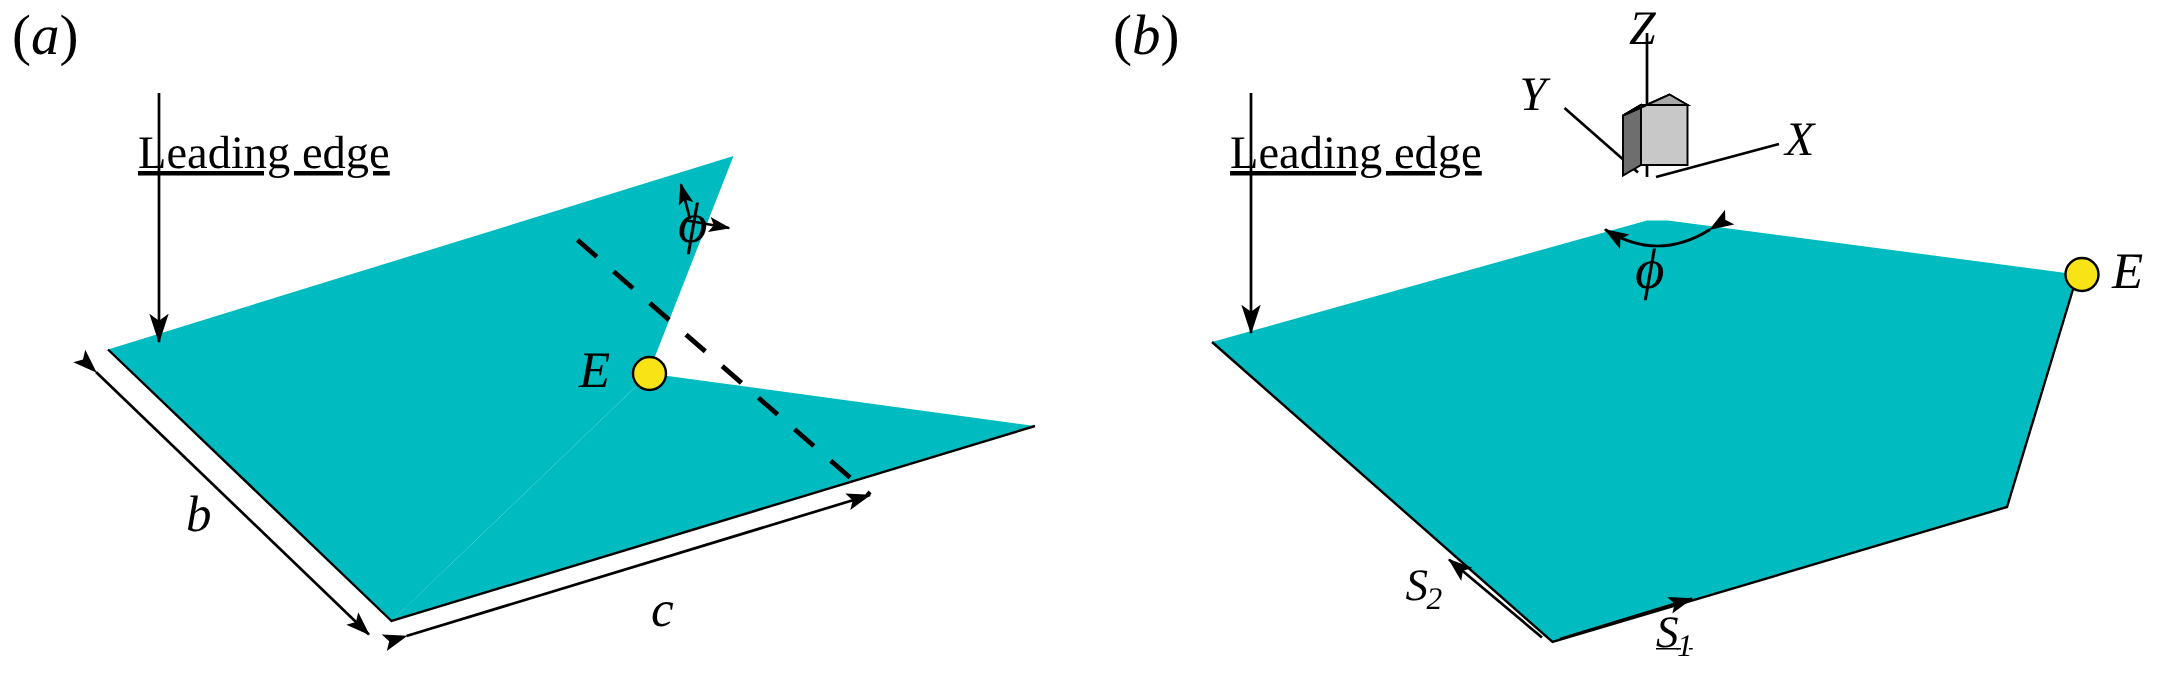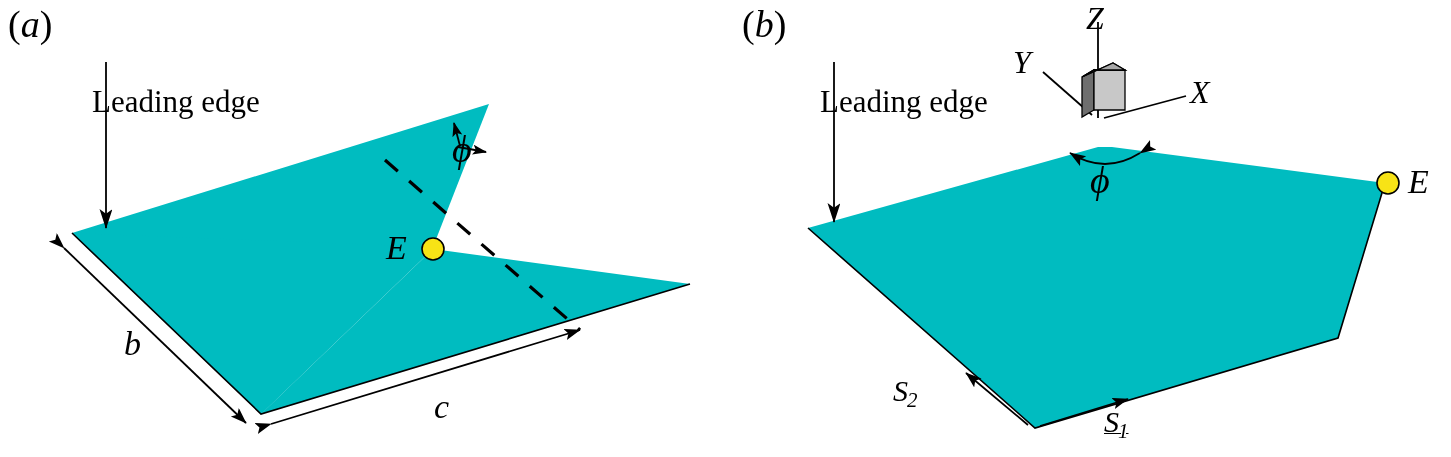--- a/index.html
+++ b/index.html
@@ -25,21 +25,21 @@
     left: 0;
     width: 1451px;
     height: 457px;
   }
   .lbl {
     font-family: "Liberation Serif", "DejaVu Serif", serif;
     fill: #000000;
   }
   .panel-tag { font-size: 38px; font-style: italic; }
   .panel-tag .paren { font-style: normal; }
-  .txt-plain { font-size: 31px; font-style: normal; }
+  .txt-plain { font-size: 31px; font-style: normal; text-decoration: underline; }
   .math-it { font-size: 34px; font-style: italic; }
   .math-it-sm { font-size: 30px; font-style: italic; }
   .math-sub { font-size: 21px; font-style: italic; }
   .phi-glyph { font-size: 38px; font-style: italic; }
   .axis-lbl { font-size: 32px; font-style: italic; }
   .wing { stroke: none; }
   .edge-line { stroke: #000000; fill: none; }
   .dash-line {
     stroke: #000000;
     fill: none;
@@ -153,21 +153,21 @@
   <div class="lbl txt-plain" style="position:absolute; left:820px; top:84px; white-space:nowrap;">Leading edge</div>
 
   <div class="lbl phi-glyph" style="position:absolute; left:1090px; top:158px;">ϕ</div>
 
   <div class="lbl math-it" style="position:absolute; left:1408px; top:163px;">E</div>
 
   <div style="position:absolute; left:1104px; top:405px;text-decoration:underline;">
     <span class="lbl math-it-sm">S</span><span class="lbl math-sub" style="position:relative; top:6px; left:-1px;">1</span>
   </div>
 
-  <div style="position:absolute; left:893px; top:374px;">
+  <div style="position:absolute; left:937px; top:374px;">
     <span class="lbl math-it-sm">S</span><span class="lbl math-sub" style="position:relative; top:6px; left:-1px;">2</span>
   </div>
 
   <div class="lbl axis-lbl" style="position:absolute; left:1086px; top:0px;">Z</div>
 
   <div class="lbl axis-lbl" style="position:absolute; left:1190px; top:74px;">X</div>
 
   <div class="lbl axis-lbl" style="position:absolute; left:1013px; top:44px;">Y</div>
 
 </div>

